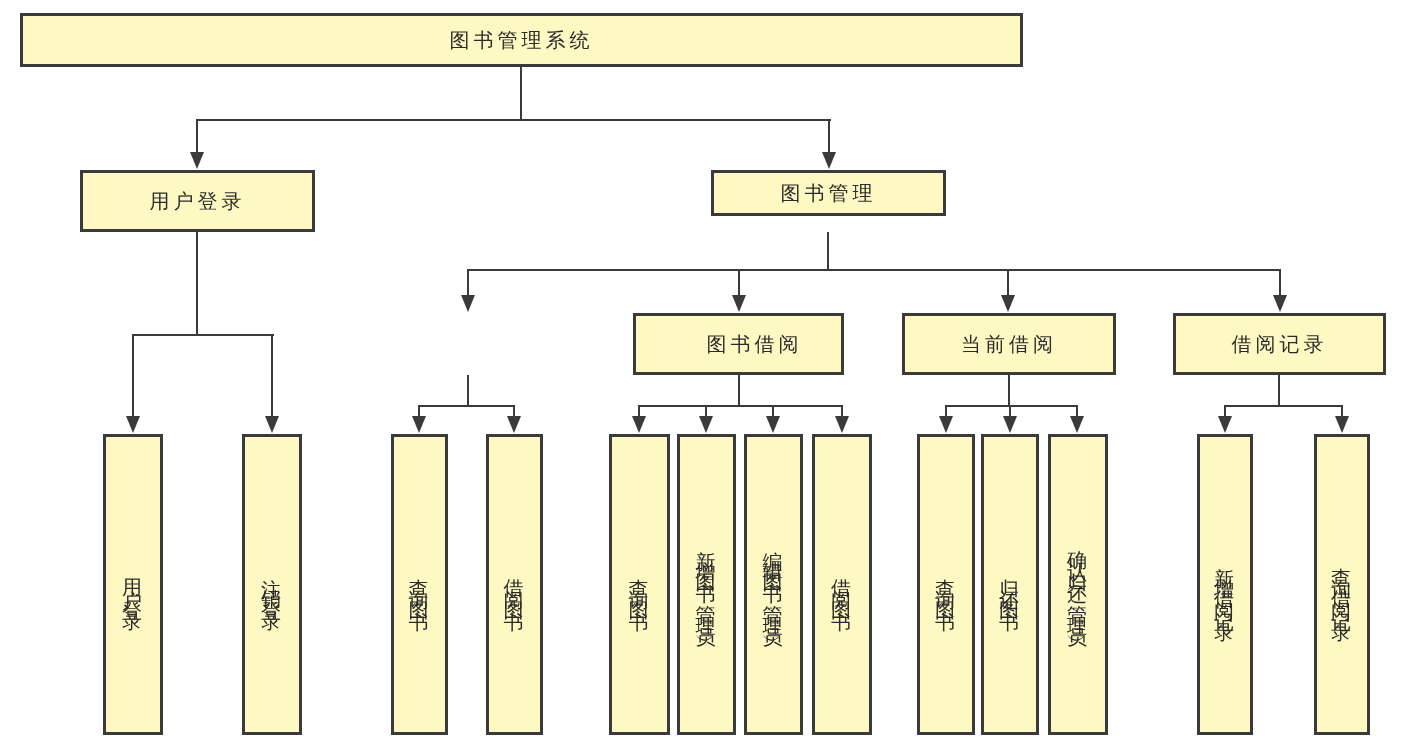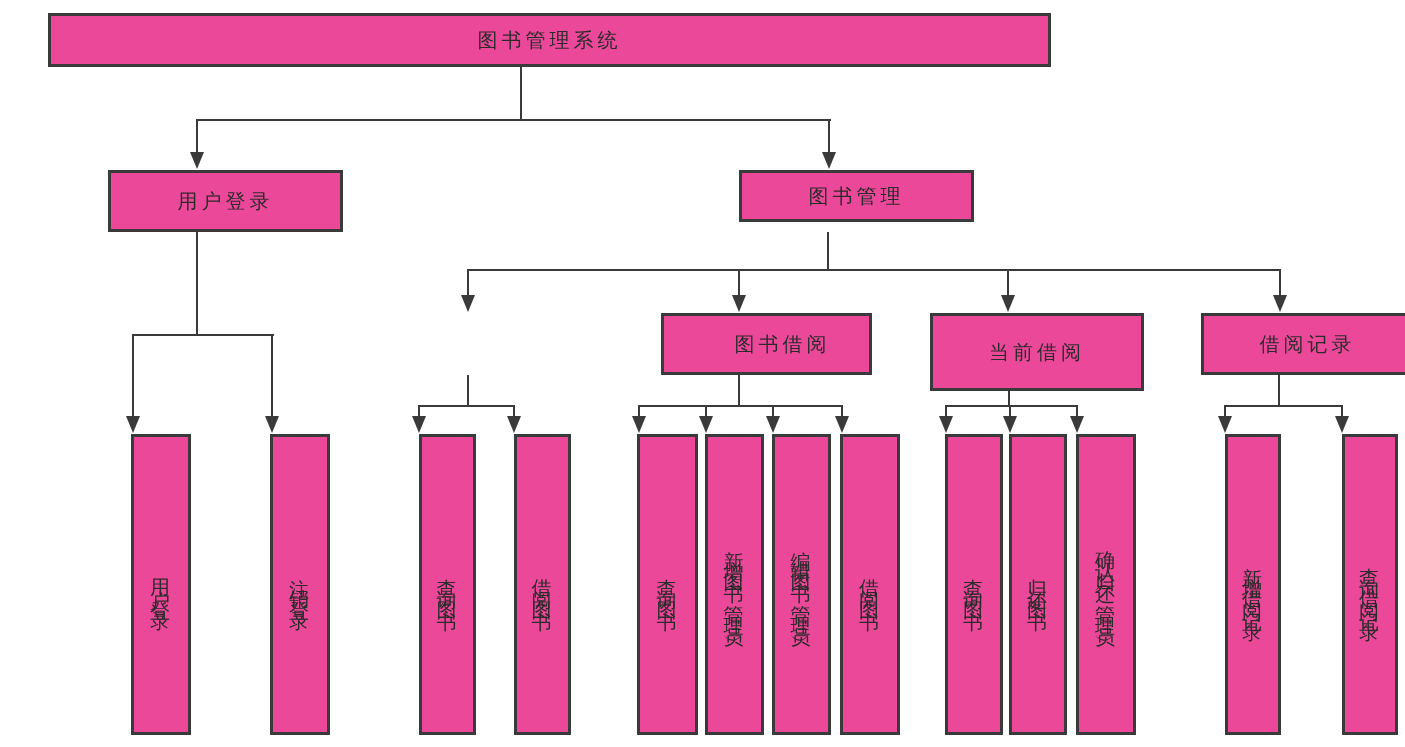--- a/index.html
+++ b/index.html
@@ -13,25 +13,24 @@
   #canvas{
     position:relative;
     width:1405px;height:747px;
     background:var(--bg);
     overflow:hidden;
   }
   .box{
     position:absolute;
     box-sizing:border-box;
     border:3px solid var(--line);
-    background:#ec4899;
+    background:#fef9c3;
     display:flex;align-items:center;justify-content:center;
     color:var(--text);
     z-index:2;
-    margin-left:28px;
   }
   .hbox{font-size:20px;letter-spacing:4px;}
   .vbox span{
     writing-mode:vertical-rl;
     text-orientation:mixed;
     font-size:20px;
     letter-spacing:11px;
     color:var(--text);
     white-space:nowrap;
   }
@@ -65,21 +64,21 @@
   <div class="vline" style="left:520px;top:67px;width:2px;height:53px;"></div>
   <div class="hline" style="left:196px;top:119px;width:635px;height:2px;"></div>
   <div class="vline" style="left:196px;top:119px;width:2px;height:35px;"></div>
   <div class="arrow" style="left:190px;top:152px;"></div>
   <div class="vline" style="left:828px;top:119px;width:2px;height:35px;"></div>
   <div class="arrow" style="left:822px;top:152px;"></div>
 
   <div class="box hbox" style="left:80px;top:170px;width:235px;height:62px;">
     <span>用户登录</span>
   </div>
-  <div class="box hbox" style="left:711px;top:170px;width:235px;height:52px;">
+  <div class="box hbox" style="left:711px;top:170px;width:235px;height:46px;">
     <span>图书管理</span>
   </div>
 
   <div class="vline" style="left:196px;top:232px;width:2px;height:103px;"></div>
   <div class="hline" style="left:132px;top:334px;width:142px;height:2px;"></div>
   <div class="vline" style="left:132px;top:334px;width:2px;height:84px;"></div>
   <div class="arrow" style="left:126px;top:416px;"></div>
   <div class="vline" style="left:271px;top:334px;width:2px;height:84px;"></div>
   <div class="arrow" style="left:265px;top:416px;"></div>
 
@@ -90,21 +89,21 @@
   <div class="vline" style="left:738px;top:269px;width:2px;height:27px;"></div>
   <div class="arrow" style="left:732px;top:295px;"></div>
   <div class="vline" style="left:1007px;top:269px;width:2px;height:27px;"></div>
   <div class="arrow" style="left:1001px;top:295px;"></div>
   <div class="vline" style="left:1279px;top:269px;width:2px;height:27px;"></div>
   <div class="arrow" style="left:1273px;top:295px;"></div>
 
   <div class="box hbox" style="left:633px;top:313px;width:211px;height:62px;padding-left:32px;">
     <span>图书借阅</span>
   </div>
-  <div class="box hbox" style="left:902px;top:313px;width:214px;height:78px;">
+  <div class="box hbox" style="left:902px;top:313px;width:214px;height:62px;">
     <span>当前借阅</span>
   </div>
   <div class="box hbox" style="left:1173px;top:313px;width:213px;height:62px;">
     <span>借阅记录</span>
   </div>
 
   <div class="vline" style="left:467px;top:375px;width:2px;height:31px;"></div>
   <div class="hline" style="left:418px;top:405px;width:97px;height:2px;"></div>
   <div class="vline" style="left:418px;top:405px;width:2px;height:13px;"></div>
   <div class="arrow" style="left:412px;top:416px;"></div>

